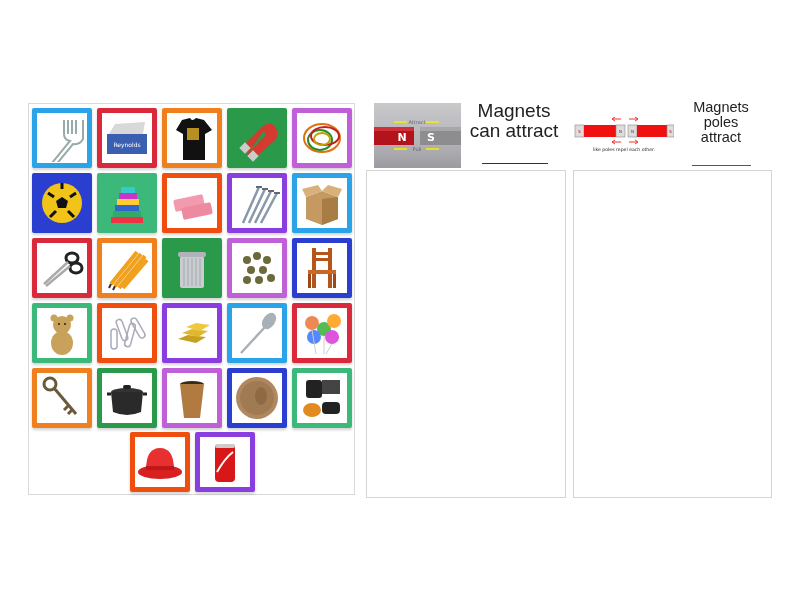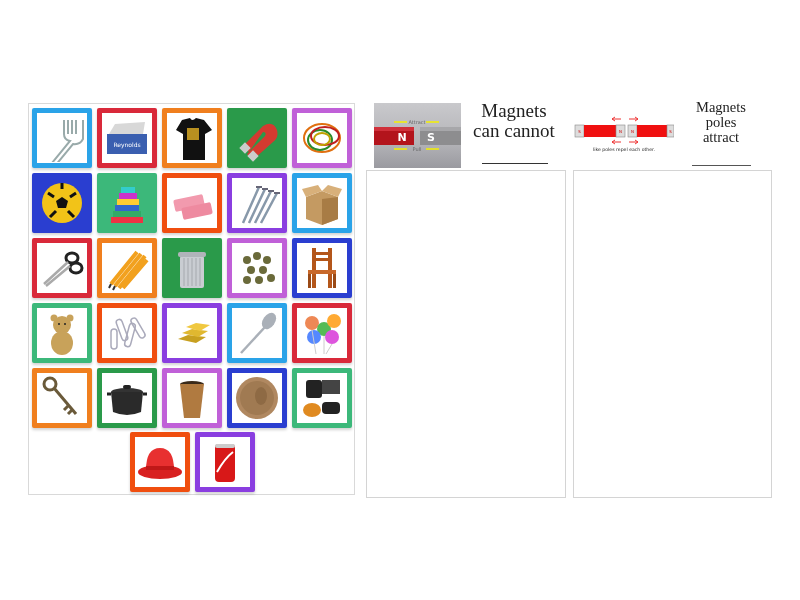--- a/index.html
+++ b/index.html
@@ -17,21 +17,21 @@
     box-shadow: 0 2px 3px rgba(0,0,0,0.18);
     display: flex; align-items: center; justify-content: center; overflow: hidden;
     cursor: grab;
   }
   .tile svg { width: 48px; height: 48px; display: block; }
   .hdr-img {
     position: absolute; box-sizing: border-box; overflow: hidden;
   }
   .hdr-title {
     position: absolute; text-align: center; color: #222;
-    font-family: Liberation Serif, serif; line-height: 1.05;
+    font-family: Liberation Sans, sans-serif; line-height: 1.05;
   }
   .blank {
     position: absolute; height: 0; border-top: 1px solid #333;
   }
   .dropzone {
     position: absolute; top: 170px; height: 328px; box-sizing: border-box;
     border: 1px solid #d4d4d4; background: #fff;
   }
 </style>
 </head>
@@ -315,21 +315,21 @@
     <line x1="20" y1="19" x2="33" y2="19" stroke="#f4f000" stroke-width="1.5"></line>
     <line x1="52" y1="19" x2="65" y2="19" stroke="#f4f000" stroke-width="1.5"></line>
     <line x1="20" y1="46" x2="33" y2="46" stroke="#f4f000" stroke-width="1.5"></line>
     <line x1="52" y1="46" x2="65" y2="46" stroke="#f4f000" stroke-width="1.5"></line>
     <text id="g0top" x="43" y="21" font-size="5" fill="#666" font-family="DejaVu Sans, sans-serif" text-anchor="middle">Attract</text>
     <text id="g0bot" x="43" y="48" font-size="5" fill="#666" font-family="DejaVu Sans, sans-serif" text-anchor="middle">Pull</text>
   </svg>
 </div>
 <div class="hdr-title" style="left:462px;top:101px;width:104px;font-size:19px;">
   <div>Magnets</div>
-  <div>can cannot</div>
+  <div>can attract</div>
 </div>
 <div class="blank" style="left:482px;top:163px;width:66px;"></div>
 
 <div class="hdr-img" style="left:574px;top:112px;width:100px;height:45px;background:#fff;">
   <svg width="100" height="45" viewBox="0 0 100 45">
     <rect x="1" y="13" width="9" height="12" fill="#ddd" stroke="#888" stroke-width="0.6"></rect>
     <rect x="10" y="13" width="32" height="12" fill="#f01010"></rect>
     <rect x="42" y="13" width="9" height="12" fill="#ddd" stroke="#888" stroke-width="0.6"></rect>
     <rect x="54" y="13" width="9" height="12" fill="#ddd" stroke="#888" stroke-width="0.6"></rect>
     <rect x="63" y="13" width="30" height="12" fill="#f01010"></rect>

